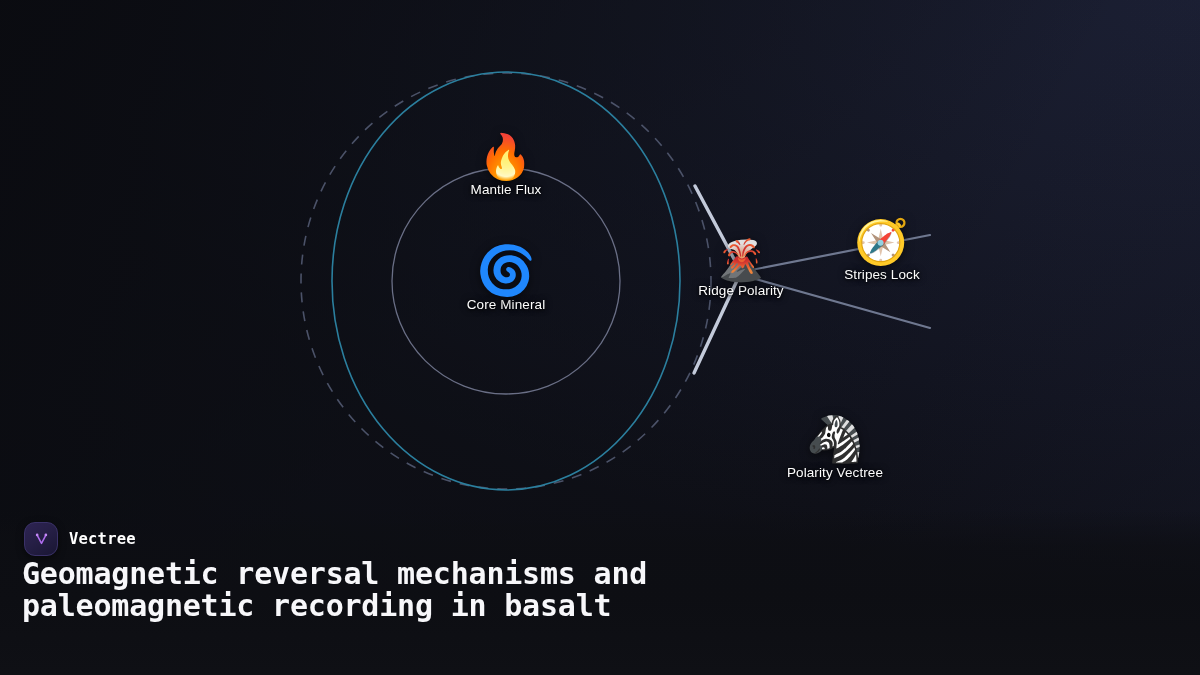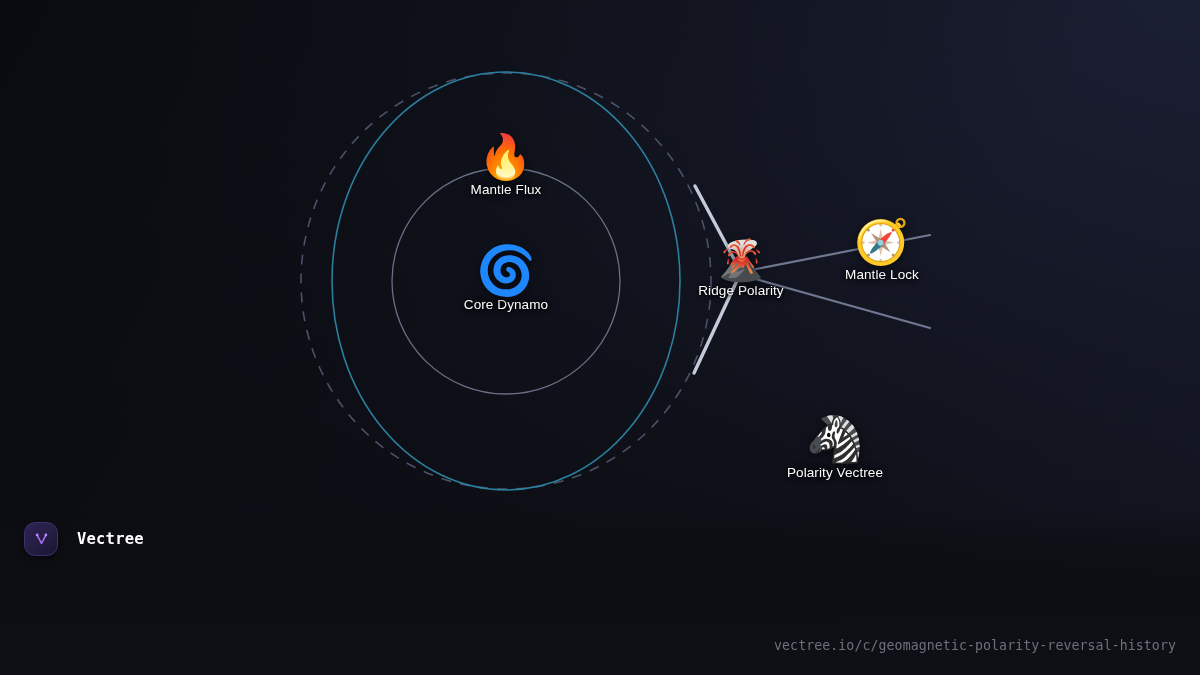--- a/index.html
+++ b/index.html
@@ -77,21 +77,20 @@
     align-items: center;
     justify-content: center;
     box-shadow: 0 2px 7px rgba(0,0,0,0.5);
   }
   #brand-name {
     color: #ffffff;
     font-family: "DejaVu Sans Mono", monospace;
     font-size: 15.5px;
     font-weight: bold;
     letter-spacing: 0.2px;
-    margin-left: 8px;
   }
   #headline {
     position: absolute;
     left: 22px;
     top: 48px;
     width: 700px;
     margin: 0;
     color: #f7f7fa;
     font-family: "DejaVu Sans Mono", monospace;
     font-weight: bold;
@@ -126,50 +125,50 @@
         <line x1="741" y1="272" x2="695" y2="186" stroke="#c3cada" stroke-width="3.4" stroke-linecap="round"></line>
         <line x1="741" y1="272" x2="694" y2="373" stroke="#c3cada" stroke-width="3.4" stroke-linecap="round"></line>
         <line x1="741" y1="272" x2="930" y2="235" stroke="#6f7890" stroke-width="2.2" stroke-linecap="round"></line>
         <line x1="741" y1="275" x2="930" y2="328" stroke="#6f7890" stroke-width="2.2" stroke-linecap="round"></line>
       </g>
   </svg>
 
   <div id="nodes-layer">
       <div class="node" style="left: 506px; top: 279px;">
         <span class="node-emoji" style="font-size: 48px;">🌀</span>
-        <span class="node-label">Core Dynamo</span>
+        <span class="node-label">Core Mineral</span>
       </div>
       <div class="node" style="left: 506px; top: 166px;">
         <span class="node-emoji" style="font-size: 44px;">🔥</span>
         <span class="node-label">Mantle Flux</span>
       </div>
       <div class="node" style="left: 741px; top: 269px;">
         <span class="node-emoji" style="font-size: 40px;">🌋</span>
         <span class="node-label">Ridge Polarity</span>
       </div>
       <div class="node" style="left: 882px; top: 251px;">
         <span class="node-emoji" style="font-size: 44px;">🧭</span>
-        <span class="node-label">Mantle Lock</span>
+        <span class="node-label">Stripes Lock</span>
       </div>
       <div class="node" style="left: 835px; top: 448px;">
         <span class="node-emoji" style="font-size: 46px;">🦓</span>
         <span class="node-label">Polarity Vectree</span>
       </div>
     </div>
 
   <div id="footer">
 
     <div id="brand-row">
       <div id="brand-mark">
         <svg width="19" height="19" viewBox="0 0 24 24" aria-hidden="true">
           <path d="M6.5 6.5 L12 17 L17.5 6.5" fill="none" stroke="#b06df0" stroke-width="1.9" stroke-linecap="round" stroke-linejoin="round"></path>
           <circle cx="6.5" cy="6.2" r="1.7" fill="#c489f7"></circle>
           <circle cx="17.5" cy="6.2" r="1.7" fill="#c489f7"></circle>
         </svg>
       </div>
       <span id="brand-name">Vectree</span>
     </div>
 
+    <h1 id="headline">Geomagnetic reversal mechanisms and paleomagnetic recording in basalt</h1>
 
-    <div id="url">vectree.io/c/geomagnetic-polarity-reversal-history</div>
   </div>
 
 </div>
 
 </body></html>

